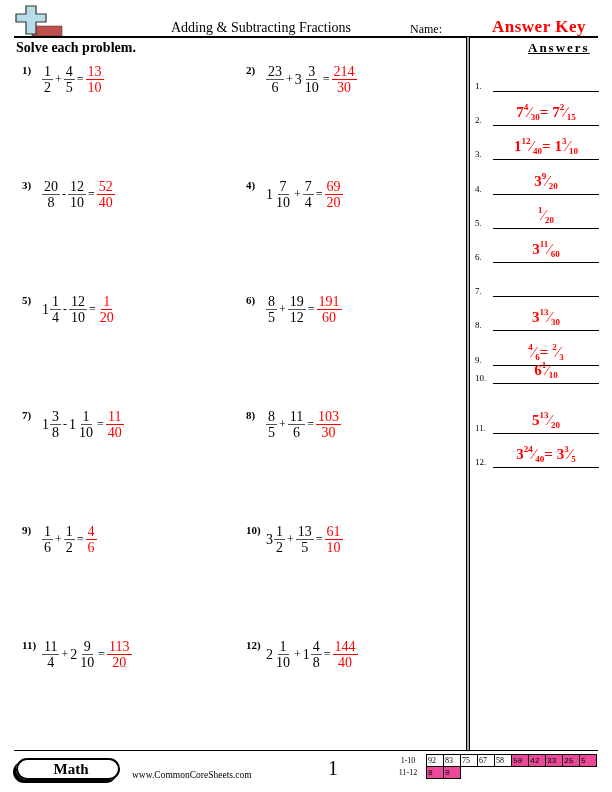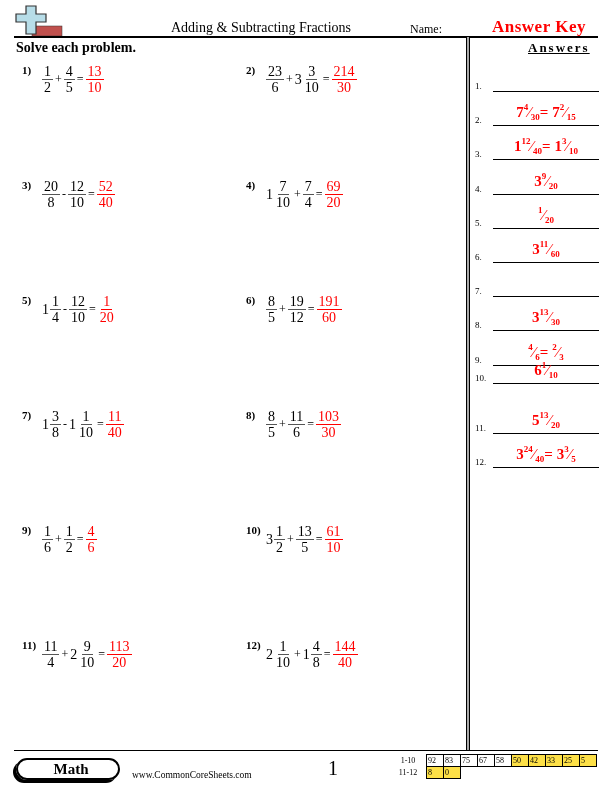--- a/index.html
+++ b/index.html
@@ -36,21 +36,21 @@
   .ans-val .sl { font-weight:normal; font-size:15px; }
 
   .hr-bottom { position:absolute; left:14px; top:750px; width:584px; height:1px; background:#000; }
   .math-pill { position:absolute; left:16px; top:758px; width:104px; height:22px; border:2px solid #000; border-radius:12px;
                box-sizing:border-box; text-align:center; font-weight:bold; font-size:15px; line-height:18px; box-shadow: -3px 3px 0 #000; padding-left: 6px; }
   .site { position:absolute; left:132px; top:770px; font-size:9.5px; }
   .pagenum { position:absolute; left:328px; top:757px; font-size:20px; }
   .score { position:absolute; left:392px; top:754px; font-size:8px; border-collapse:collapse; }
   .score td { border:1px solid #000; width:14px; height:11px; padding:0 1px; }
   .score td.lbl { border:none; text-align:center; width:30px; padding-right:3px; }
-  .score td.blue { background:#fde047; }
+  .score td.blue { background:#ec4899;font-family:Liberation Mono, monospace; }
   .score td.none { border:none; }
 </style>
 </head>
 <body>
 
 <svg class="logo" viewBox="0 0 60 32">
   <rect x="18" y="22" width="30" height="10" fill="#c0504d" stroke="#333" stroke-width="0.5"></rect>
   <path d="M12 2 h10 v8 h10 v8 h-10 v12 h-10 v-12 h-10 v-8 h10 z" fill="#b7dde8" stroke="#333" stroke-width="1.2"></path>
 </svg>
 <div class="title">Adding &amp; Subtracting Fractions</div>

